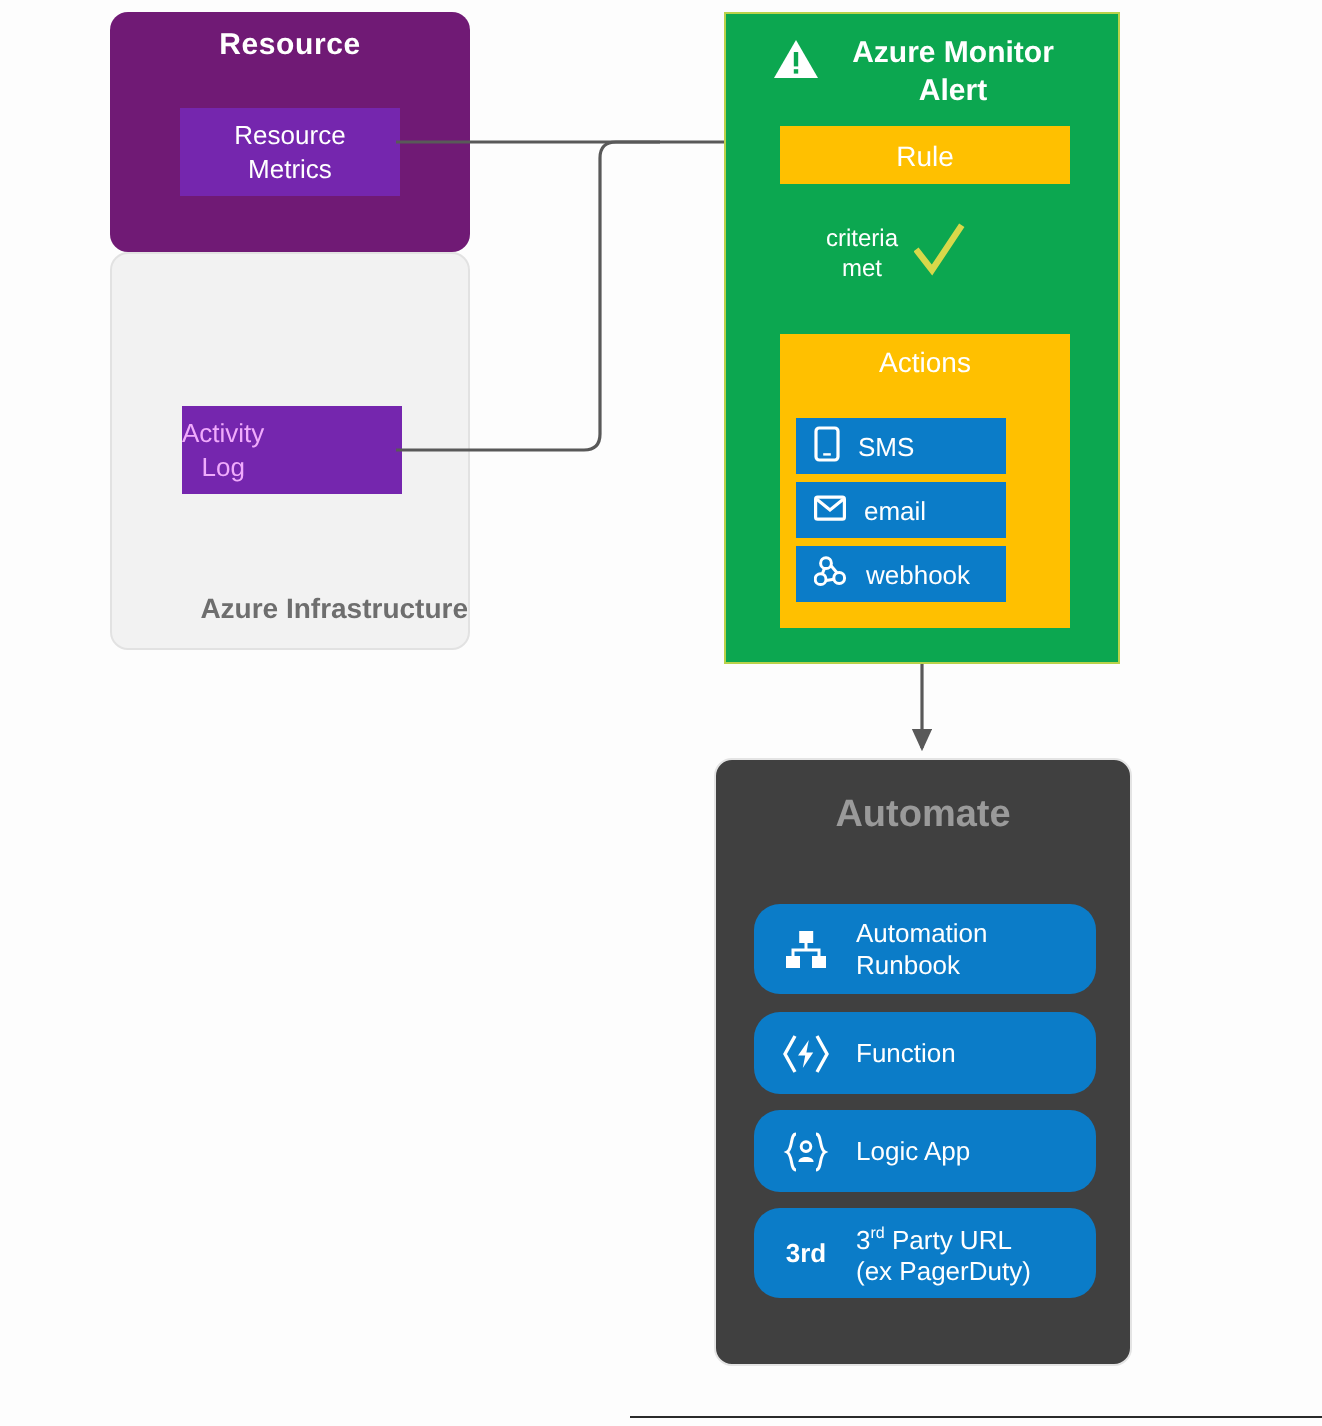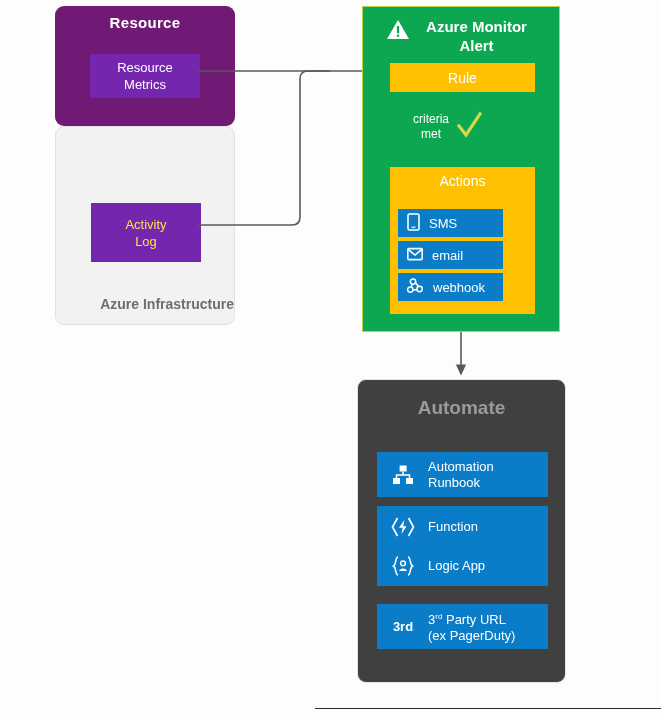--- a/index.html
+++ b/index.html
@@ -73,28 +73,27 @@
     text-align: right;
     color: #6E6E6E;
     font-size: 14px;
     font-weight: bold;
   }
   #activity-log {
     position: absolute;
     left: 35px;
     top: 76px;
     width: 110px;
-    height: 59px;
+    height: 44px;
     background: #7526AE;
-    color: #fde047;
+    color: #f0abfc;
     font-size: 13px;
     line-height: 17px;
     display: flex;
     align-items: center;
-    justify-content: center;
     text-align: center;
   }
 
   
   #connectors {
     position: absolute;
     left: 0;
     top: 0;
     width: 661px;
     height: 713px;
@@ -220,24 +219,25 @@
     width: 171px;
     background: #0B7CC8;
     display: flex;
     align-items: center;
     gap: 10px;
     padding-left: 11px;
     box-sizing: border-box;
     color: #ffffff;
     font-size: 13px;
     line-height: 16px;
+    border-radius: 13px;
   }
   #auto-0 { top: 72px; height: 45px; }
   #auto-1 { top: 126px; height: 41px; }
-  #auto-2 { top: 165px; height: 41px; }
+  #auto-2 { top: 175px; height: 41px; }
   #auto-3 { top: 224px; height: 45px; }
   .auto-icon { flex: 0 0 30px; display: flex; align-items: center; justify-content: center; }
   .third-glyph { font-size: 13px; font-weight: bold; color: #ffffff; }
   .sup { font-size: 8px; vertical-align: super; }
 
   #bottom-rule {
     position: absolute;
     left: 315px;
     top: 708px;
     width: 346px;

